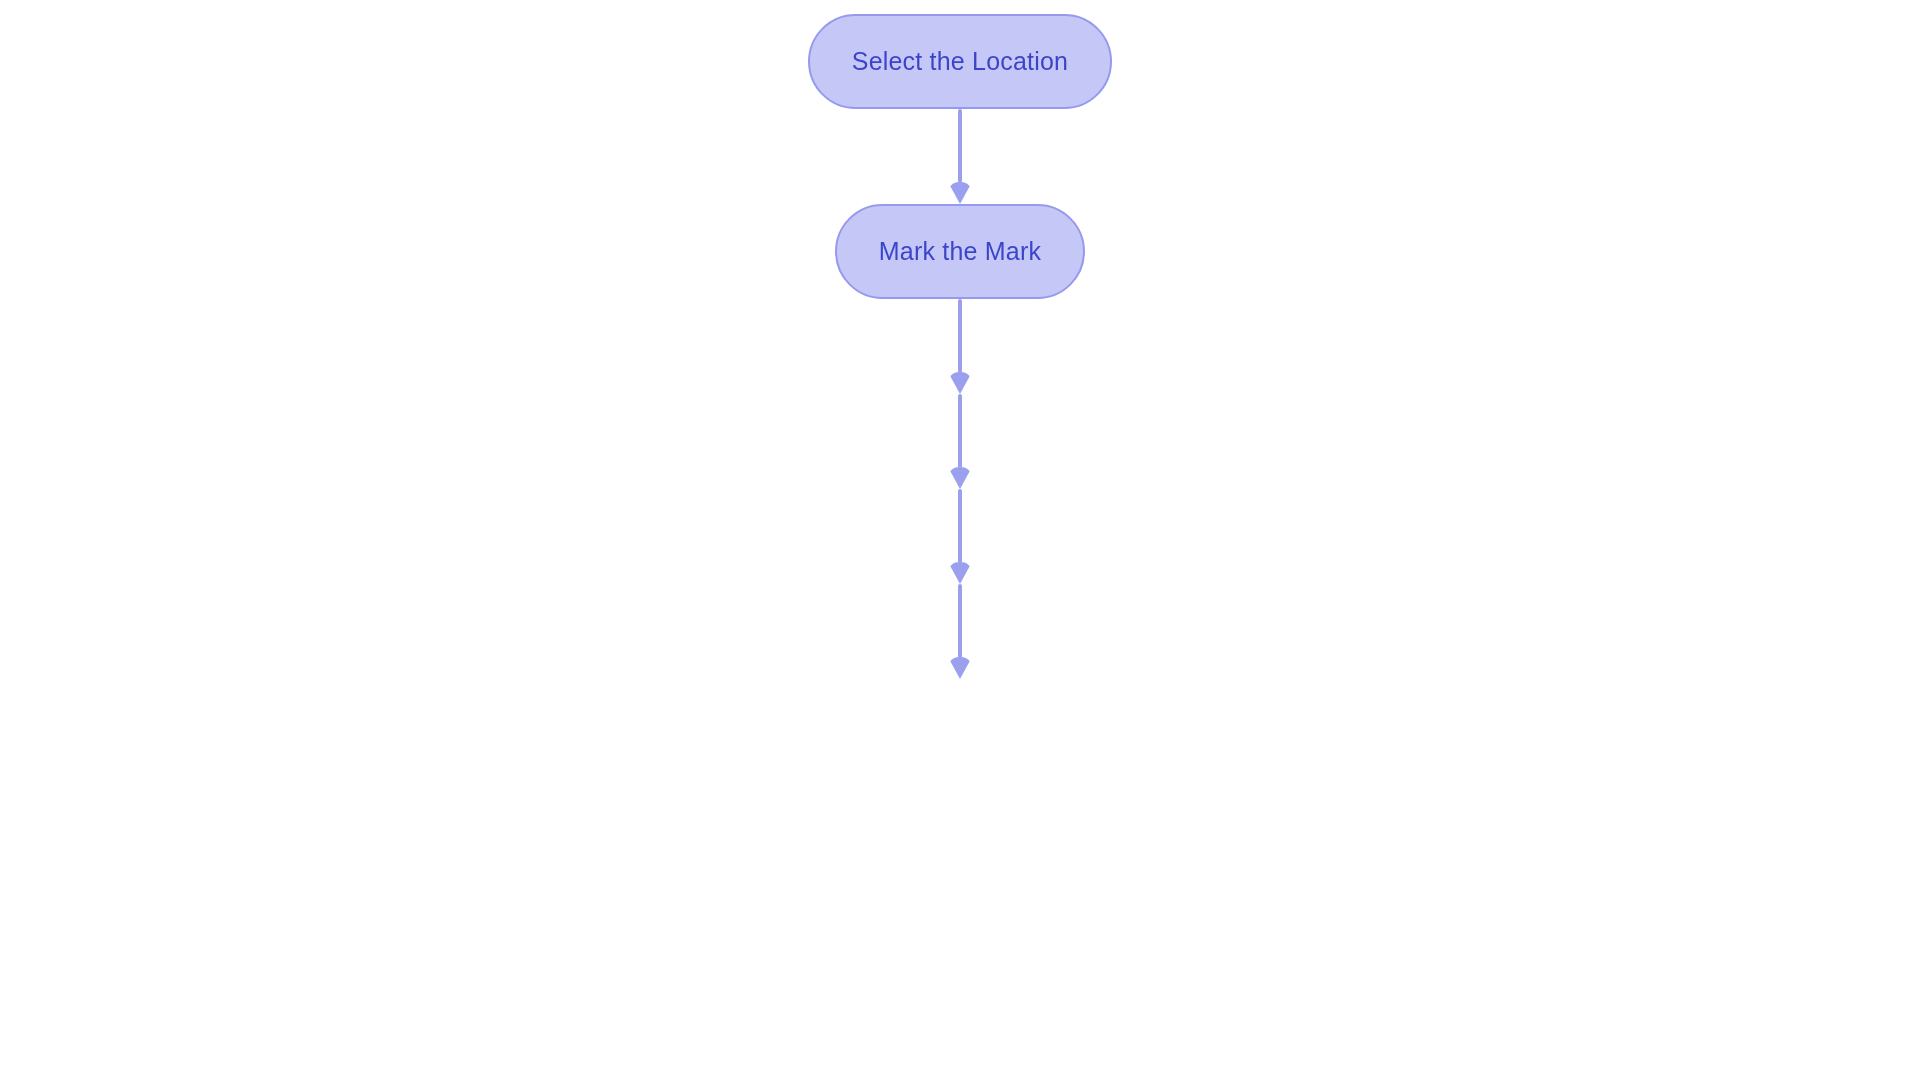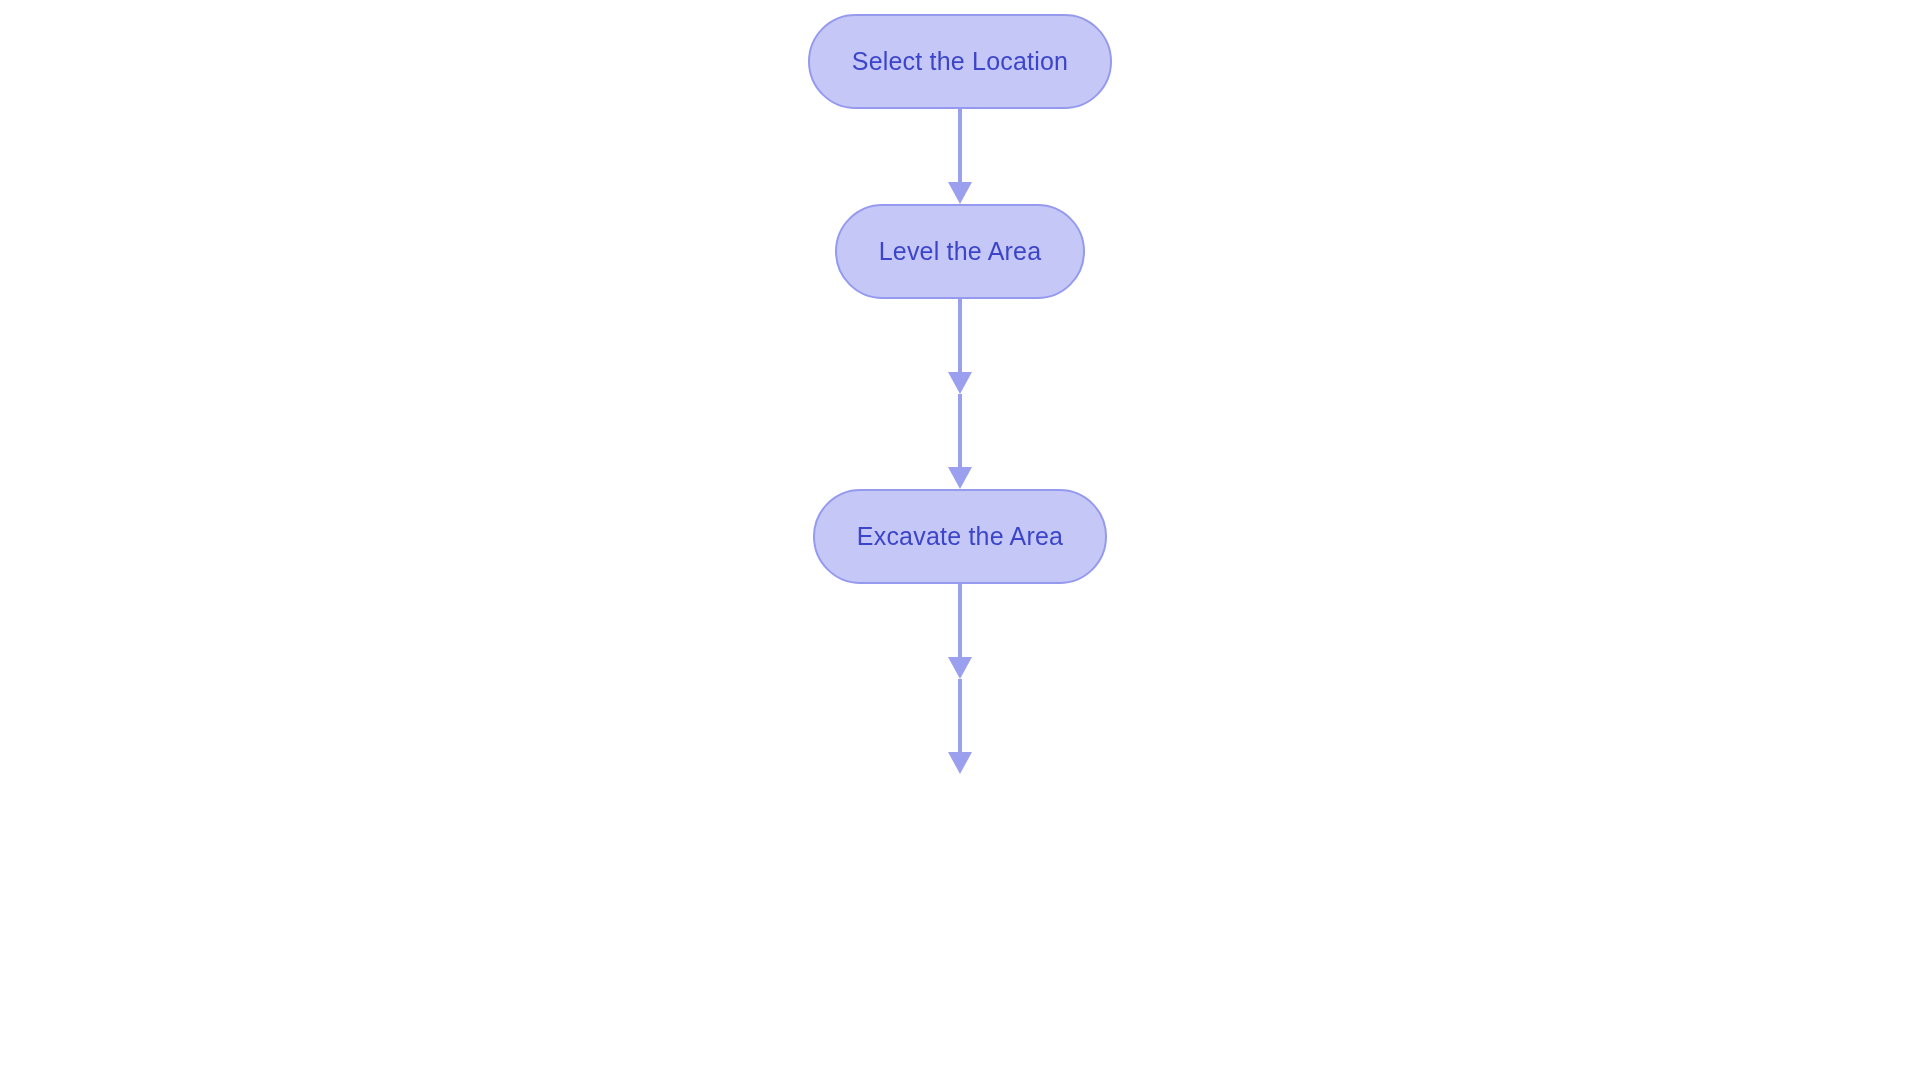--- a/index.html
+++ b/index.html
@@ -2,21 +2,21 @@
 <html style="--page-bg: #ffffff; --node-fill: #c5c8f7; --node-border: #959aee; --node-text: #3c45c9; --arrow-color: #9aa0ed;"><head>
 <meta charset="utf-8">
 <style>
   :root {
     --node-fill: #c5c8f7;
     --node-border: #959aee;
     --node-text: #3c45c9;
     --arrow-color: #9aa0ed;
     --page-bg: #ffffff;
   }
-  * { box-sizing: border-box; }
+  * { box-sizing: border-box; border-radius: 21px; }
   html, body {
     margin: 0;
     padding: 0;
   }
   body {
     width: 1920px;
     height: 1083px;
     background: var(--page-bg);
     font-family: "Liberation Sans", "DejaVu Sans", sans-serif;
     overflow: hidden;
@@ -75,37 +75,34 @@
   <div class="flow-node">
     <span>Select the Location</span>
   </div>
 
   <div class="connector">
     <div class="arrow-line"></div>
     <div class="arrow-head"></div>
   </div>
 
   <div class="flow-node">
-    <span>Level the Area</span>
+    <span>Mark the Mark</span>
   </div>
 
   <div class="connector">
     <div class="arrow-line"></div>
     <div class="arrow-head"></div>
   </div>
 
 
   <div class="connector">
     <div class="arrow-line"></div>
     <div class="arrow-head"></div>
   </div>
 
-  <div class="flow-node">
-    <span>Excavate the Area</span>
-  </div>
 
   <div class="connector">
     <div class="arrow-line"></div>
     <div class="arrow-head"></div>
   </div>
 
 
   <div class="connector">
     <div class="arrow-line"></div>
     <div class="arrow-head"></div>

